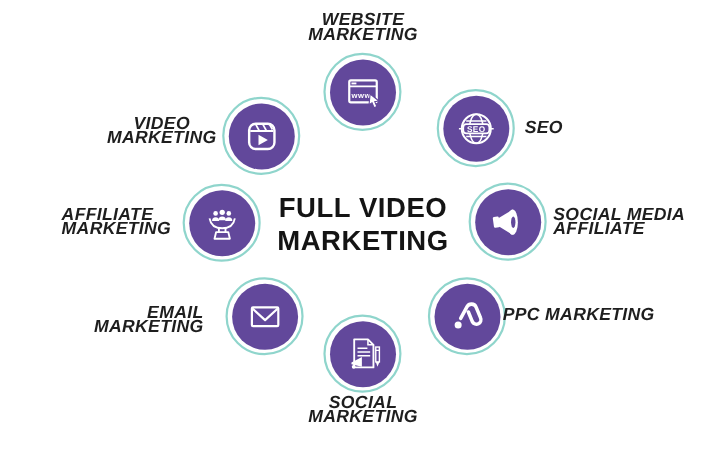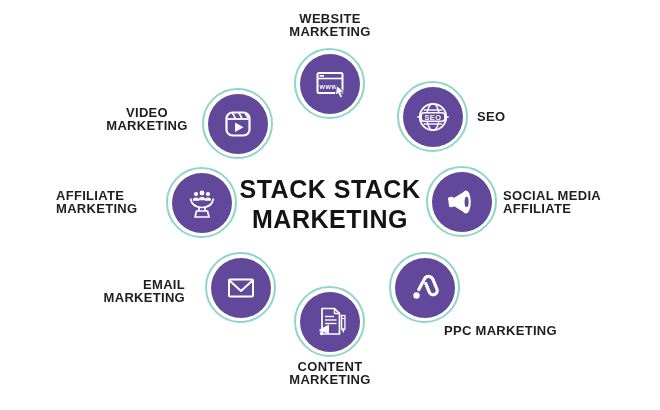--- a/index.html
+++ b/index.html
@@ -11,53 +11,53 @@
   .ring {
     position:absolute; width:71px; height:71px; border-radius:50%;
     border:2.5px solid var(--ring); background:#ffffff; padding:3.5px;
   }
   .circle {
     width:100%; height:100%; border-radius:50%; background:var(--purple);
     display:flex; align-items:center; justify-content:center;
   }
   .circle svg { width:40px; height:40px; display:block; }
   .label {
-    position:absolute; font-weight:bold; font-size:13px; line-height:13px;
-    letter-spacing:0.3px; color:var(--label); white-space:pre-line;
+    position:absolute; font-weight:bold; font-size:16px; line-height:13px;
+    letter-spacing:0.3px; color:var(--label); white-space:pre-line;font-style:italic;
   }
   .title {
     position:absolute; left:225px; top:174px; width:210px; text-align:center;
     font-weight:bold; font-size:25px; line-height:30px; letter-spacing:0.5px;
     color:var(--title); white-space:pre-line;
   }
   
   .n-website   { left:294px; top:48px; }
   .n-seo       { left:397px; top:81px; }
   .n-social    { left:426px; top:166px; }
   .n-ppc       { left:389px; top:252px; }
   .n-content   { left:294px; top:286px; }
   .n-email     { left:205px; top:252px; }
   .n-affiliate { left:166px; top:167px; }
   .n-video     { left:202px; top:88px; }
   
   .l-website   { left:255px; top:12px;  width:150px; text-align:center; }
   .l-seo       { left:477px; top:110px; }
   .l-social    { left:503px; top:189px; }
-  .l-ppc       { left:444px; top:280px;margin-top:44px; }
+  .l-ppc       { left:457px; top:280px; }
   .l-content   { left:255px; top:360px; width:150px; text-align:center; }
   .l-email     { left:81px;  top:278px; width:104px; text-align:right; }
   .l-affiliate { left:56px;  top:189px; width:104px; text-align:left; }
   .l-video     { left:95px;  top:106px; width:104px; text-align:center; }
 </style>
 </head>
 <body>
 
 <div id="canvas">
 
-  <div class="title">STACK STACK
+  <div class="title">FULL VIDEO
 MARKETING</div>
 
   <div class="ring n-website">
     <div class="circle">
       <svg viewBox="0 0 40 40">
         <rect x="7.5" y="9" width="25" height="20" rx="1.5" fill="none" stroke="#fff" stroke-width="2"></rect>
         <line x1="7.5" y1="14.5" x2="32.5" y2="14.5" stroke="#fff" stroke-width="1.6"></line>
         <rect x="9.5" y="11" width="4.5" height="1.7" fill="#fff"></rect>
         <text x="18.5" y="24.8" font-size="7" font-weight="bold" fill="#fff" text-anchor="middle" letter-spacing="0.5">www</text>
         <path d="M26.5 21.5 L34.5 27.8 L30.7 28.4 L32.6 32.8 L30.1 33.9 L28.2 29.5 L25.5 31.2 Z" fill="#fff" stroke="var(--purple)" stroke-width="1"></path>
@@ -115,21 +115,21 @@
         <line x1="15" y1="18" x2="26.5" y2="18" stroke="#fff" stroke-width="1.4"></line>
         <line x1="15" y1="21.5" x2="26.5" y2="21.5" stroke="#fff" stroke-width="1.4"></line>
         <path d="M9.5 27.5 L19 22.5 V31.5 L9.5 29.2 Z" fill="#fff"></path>
         <circle cx="11.5" cy="31.5" r="1.7" fill="#fff"></circle>
         <rect x="31.6" y="13.5" width="3.3" height="13.5" fill="none" stroke="#fff" stroke-width="1.3"></rect>
         <line x1="31.6" y1="16.5" x2="34.9" y2="16.5" stroke="#fff" stroke-width="1"></line>
         <path d="M31.6 27 H34.9 L33.2 31.3 Z" fill="#fff"></path>
       </svg>
     </div>
   </div>
-  <div class="label l-content">CONTENT
+  <div class="label l-content">SOCIAL
 MARKETING</div>
 
   <div class="ring n-email">
     <div class="circle">
       <svg viewBox="0 0 40 40">
         <rect x="8" y="11.5" width="24" height="17" rx="1" fill="none" stroke="#fff" stroke-width="2"></rect>
         <path d="M8.5 12.5 L20 23 L31.5 12.5" fill="none" stroke="#fff" stroke-width="2" stroke-linejoin="round"></path>
       </svg>
     </div>
   </div>

